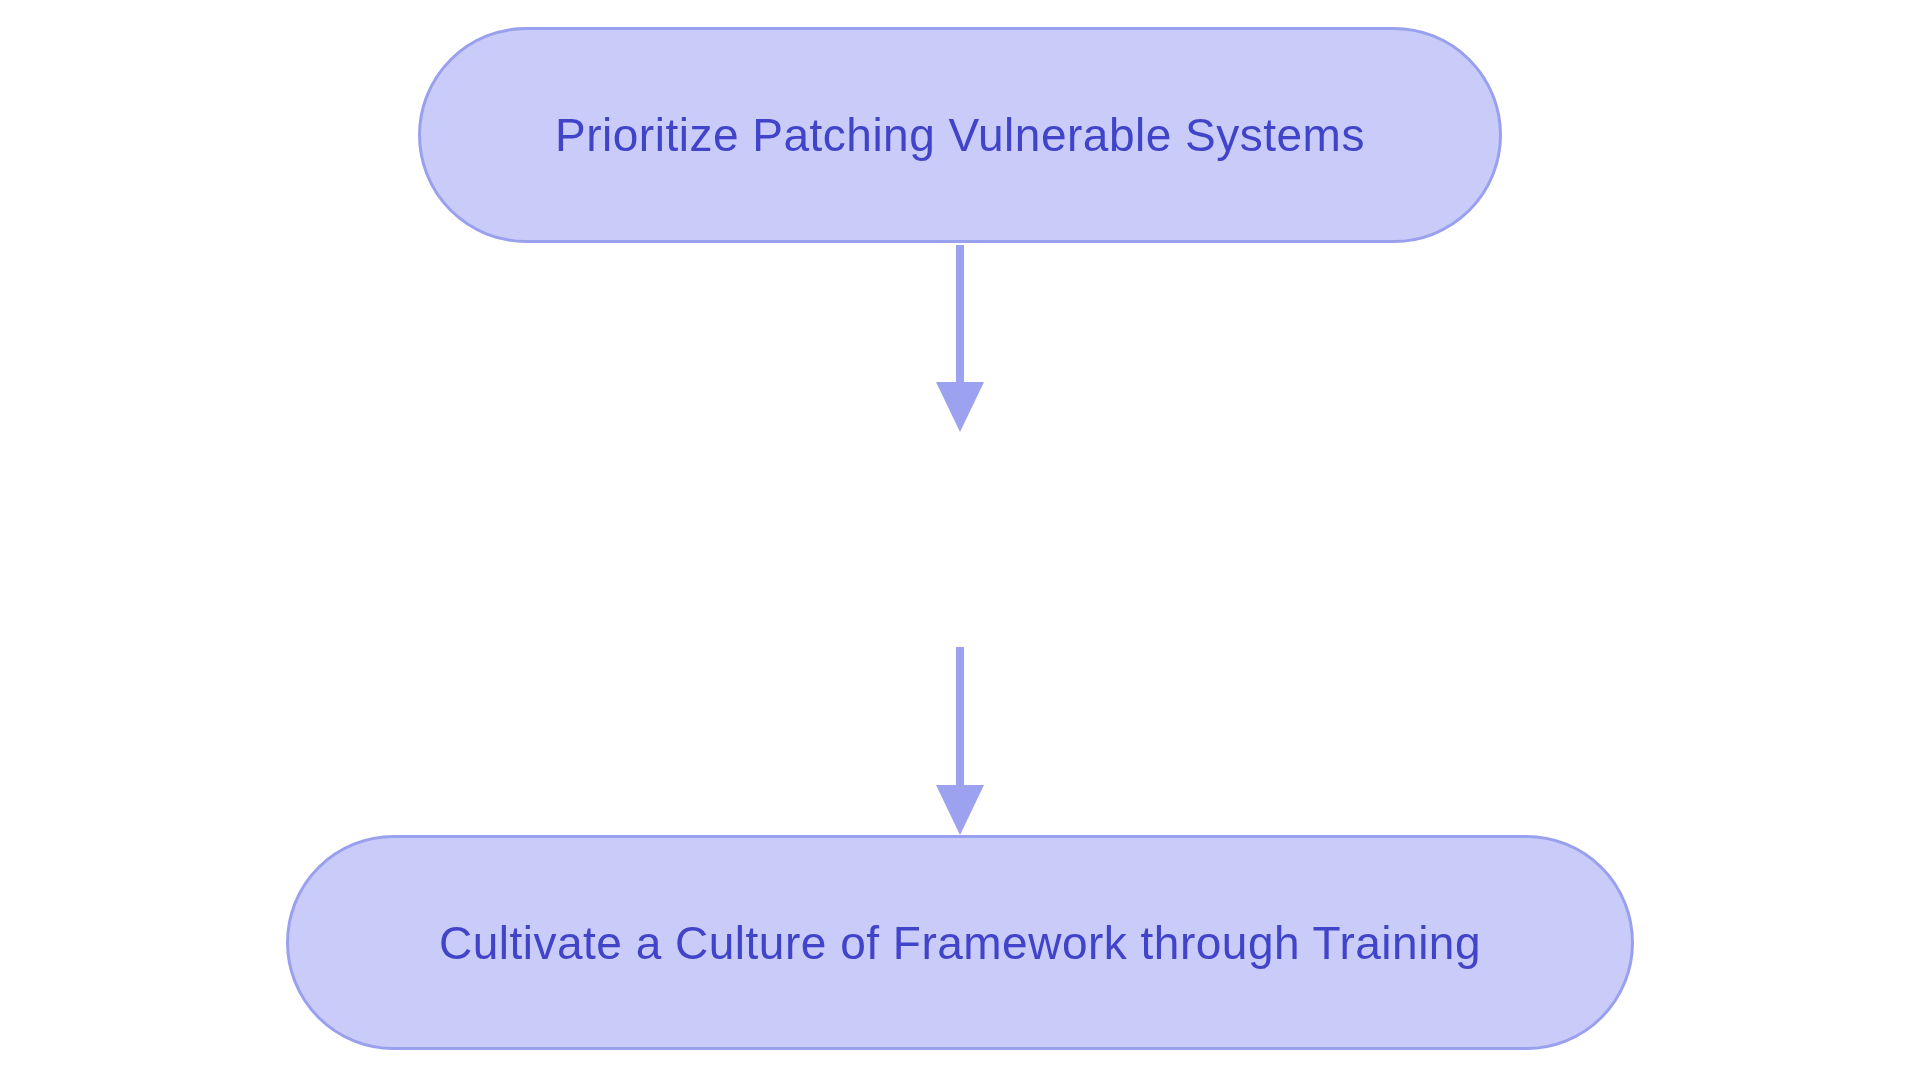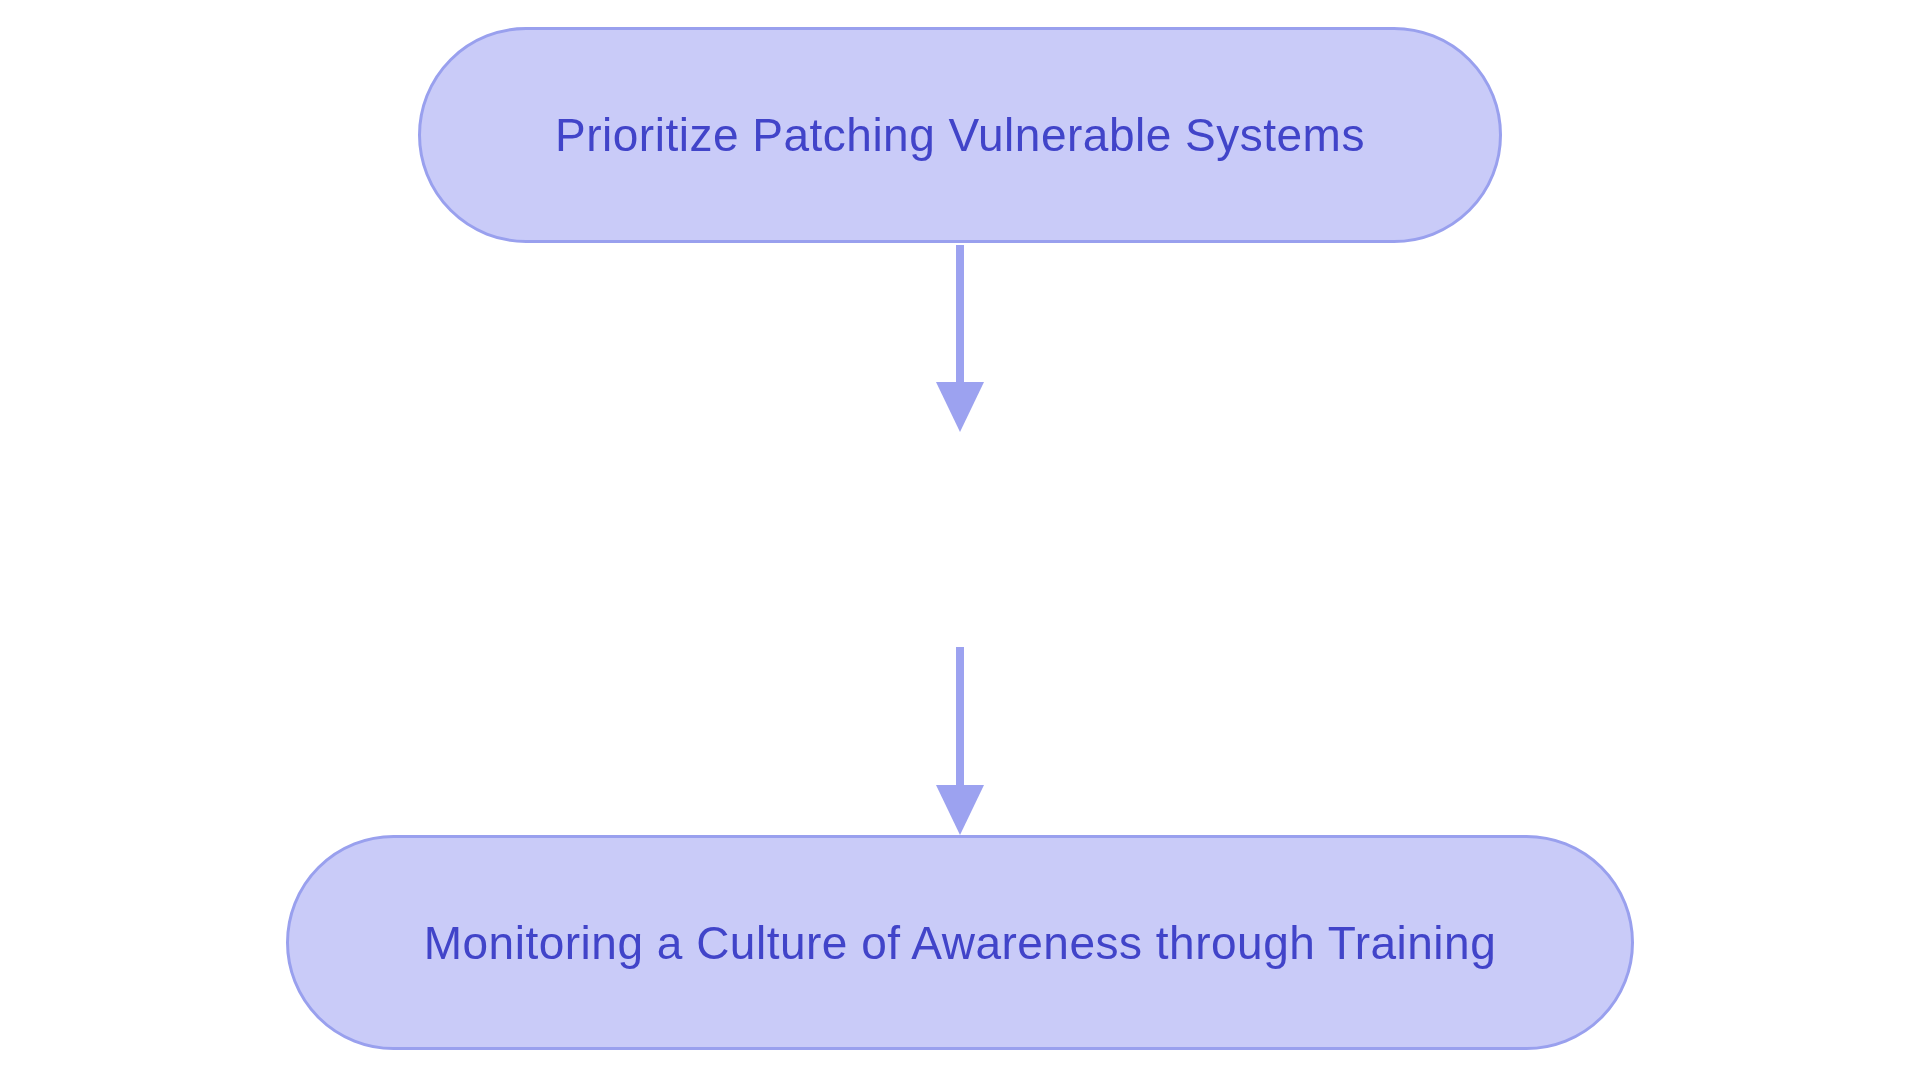--- a/index.html
+++ b/index.html
@@ -67,16 +67,16 @@
     <div class="head"></div>
   </div>
 
 
   <div class="edge edge-2">
     <div class="shaft"></div>
     <div class="head"></div>
   </div>
 
   <div class="node node-3">
-    <span>Monitoring a Culture of Awareness through Training</span>
+    <span>Cultivate a Culture of Framework through Training</span>
   </div>
 
 </div>
 
 </body></html>

